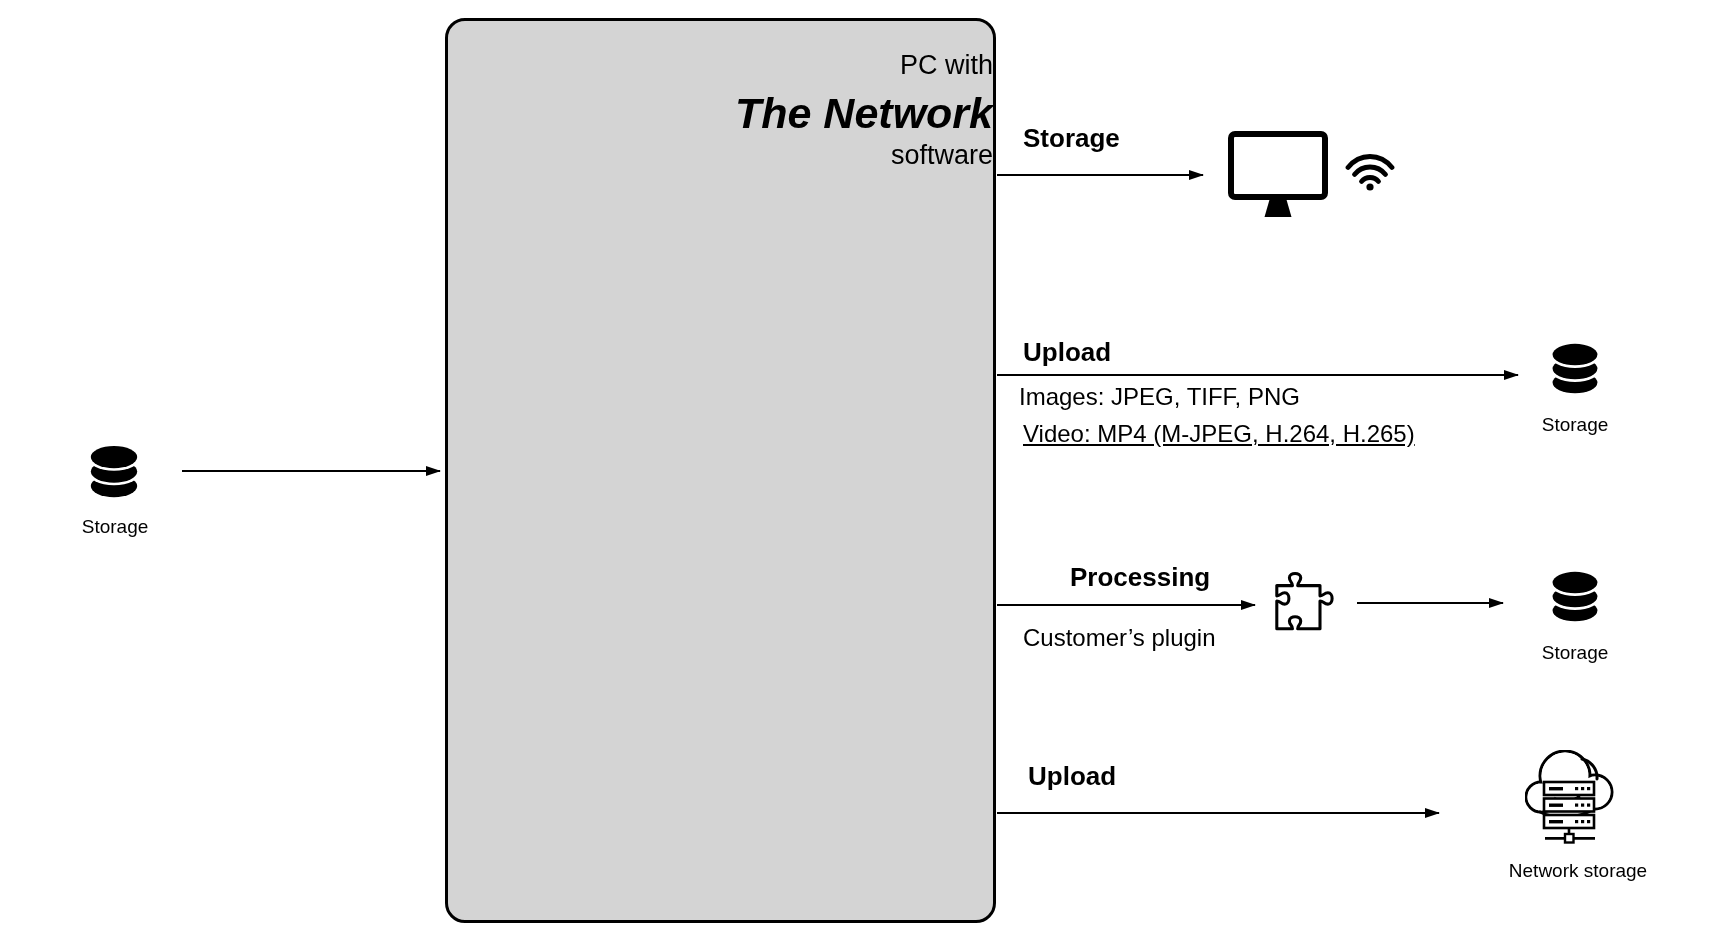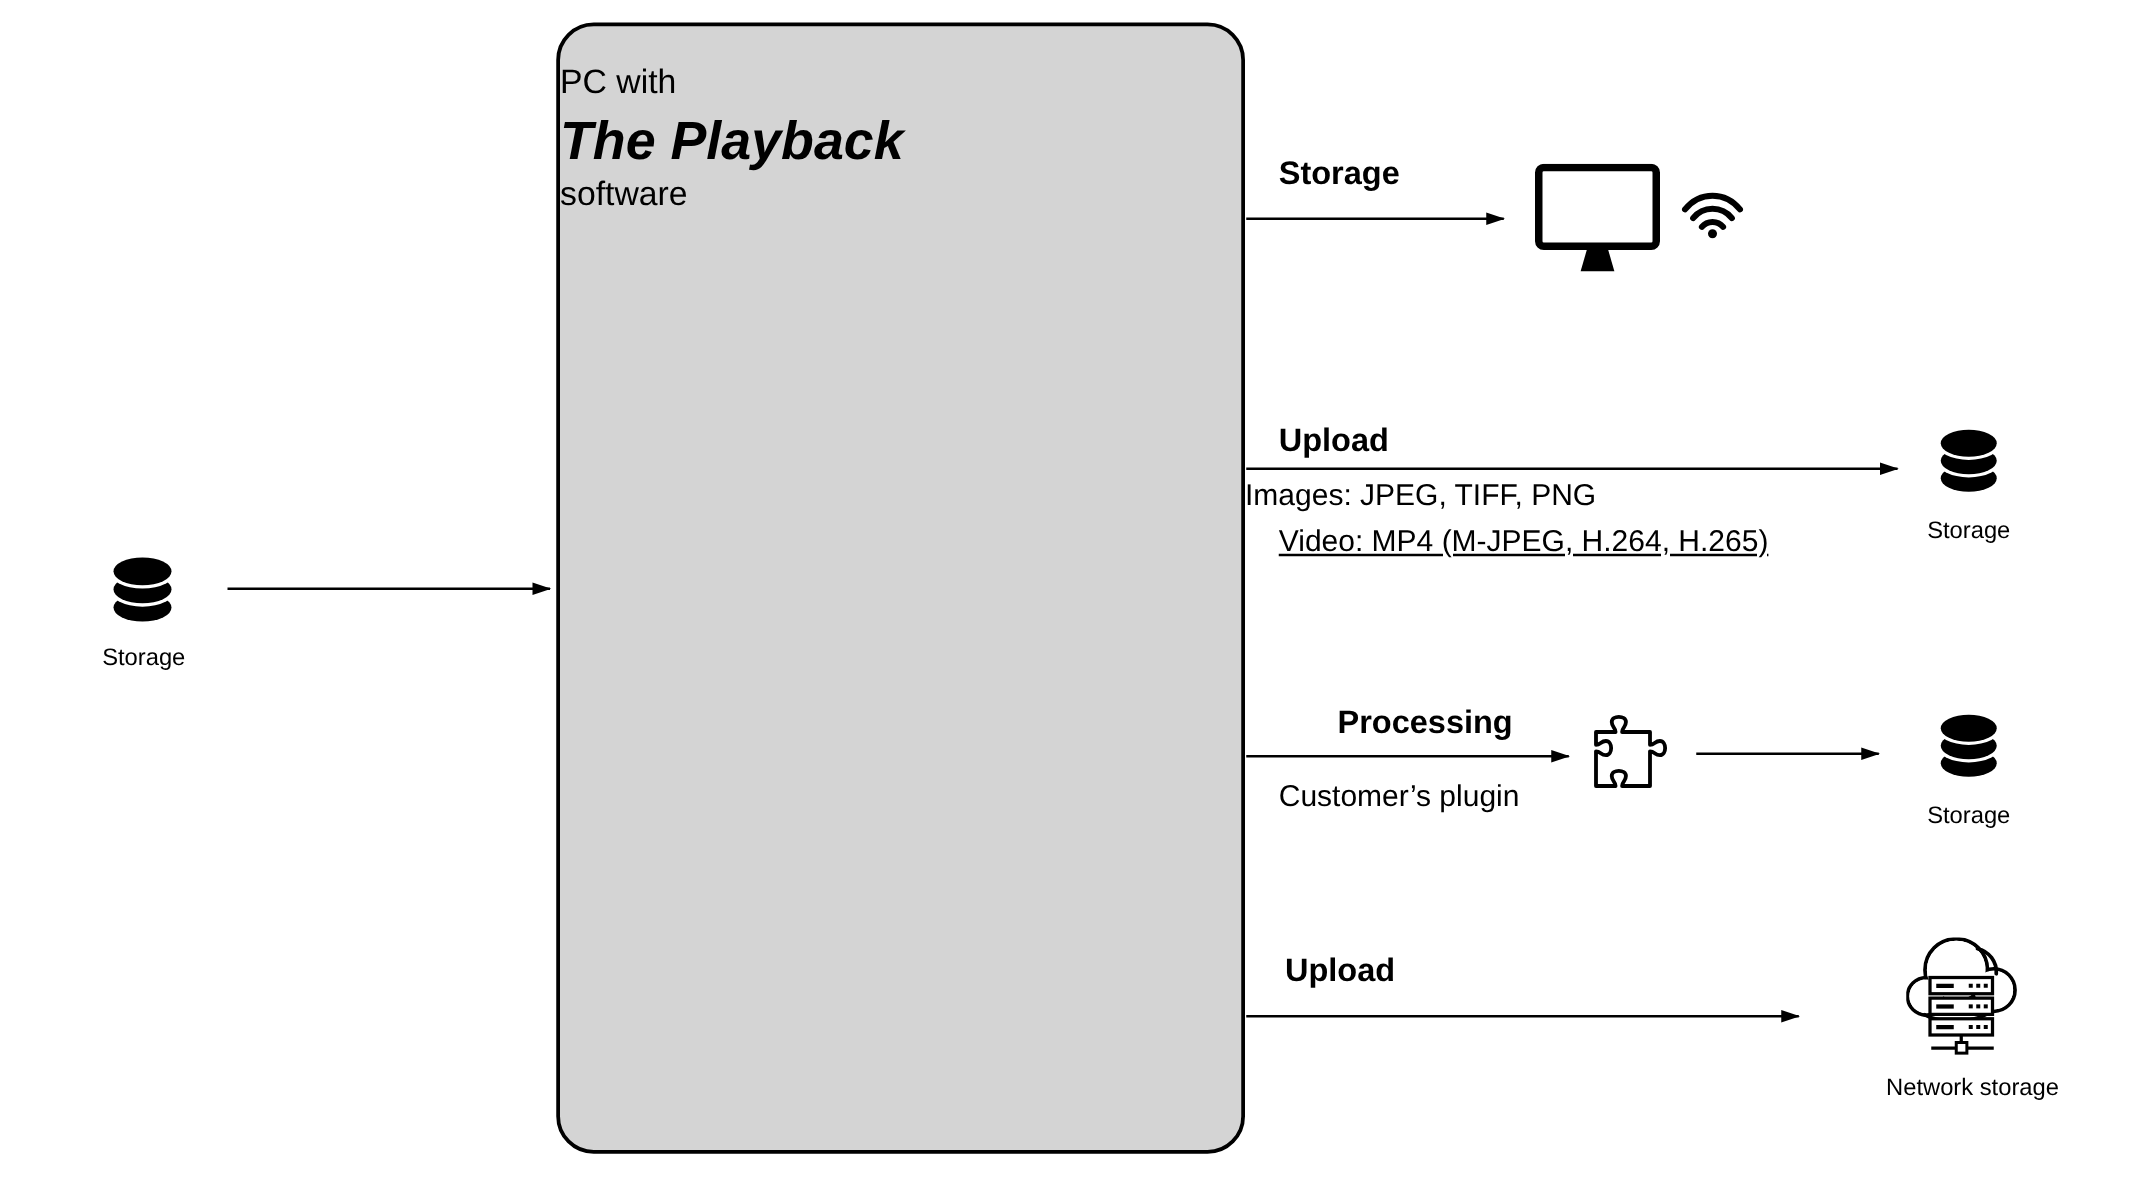--- a/index.html
+++ b/index.html
@@ -4,22 +4,22 @@
 <style>
   html,body { margin:0; padding:0; background:#fff; }
   .stage {
     position:relative; width:1720px; height:950px; background:#ffffff;
     font-family:"Liberation Sans", sans-serif; color:#000; overflow:hidden;
   }
   .abs { position:absolute; }
 
   .main-box {
     left:445px; top:18px; width:551px; height:905px;
-    background:#d4d4d4; border:3px solid #000; border-radius:30px;
-    box-sizing:border-box; text-align:left;
+    background:#d4d4d4; border:3px solid #000; border-radius:20px;
+    box-sizing:border-box; text-align:right;
   }
   .box-line1 { margin-top:30px; font-size:27px; line-height:1.1; }
   .box-line2 { margin-top:9px;  font-size:43px; line-height:1.1; font-weight:bold; font-style:italic; }
   .box-line3 { margin-top:4px; font-size:27px; line-height:1.1; }
 
   .arrow { position:absolute; height:0; border-top:2px solid #000; }
   .arrow::after {
     content:""; position:absolute; right:-1px; top:-6.5px; width:0; height:0;
     border-left:15px solid #000; border-top:5.5px solid transparent; border-bottom:5.5px solid transparent;
   }
@@ -92,42 +92,42 @@
       <path d="M20 88.4 H40 M48.5 88.4 H70" stroke="#000" stroke-width="2.6"></path>
       <rect x="40" y="84" width="8.5" height="8.5" fill="#fff" stroke="#000" stroke-width="2.4"></rect>
     </symbol>
   </defs>
 </svg>
 
 <div class="stage">
 
   <div class="abs main-box">
     <div class="box-line1">PC with</div>
-    <div class="box-line2">The Playback</div>
+    <div class="box-line2">The Network</div>
     <div class="box-line3">software</div>
   </div>
 
   <svg class="abs" style="left:85px; top:444px; width:58px; height:58px;">
       <use href="#sym-db"></use>
     </svg>
   <div class="caption" style="left:40px; top:516px; width:150px;">Storage</div>
   <div class="arrow" style="left:182px; top:470px; width:258px;"></div>
 
   <div class="label-bold" style="left:1023px; top:124px;">Storage</div>
   <div class="arrow" style="left:997px; top:174px; width:206px;"></div>
   <svg class="abs" style="left:1228px; top:131px; width:100px; height:88px;">
       <use href="#sym-monitor"></use>
     </svg>
   <svg class="abs" style="left:1345px; top:153px; width:50px; height:38px;">
       <use href="#sym-wifi"></use>
     </svg>
 
   <div class="label-bold" style="left:1023px; top:338px;">Upload</div>
   <div class="arrow" style="left:997px; top:374px; width:521px;"></div>
-  <div class="label-reg" style="left:996px; top:383px;">Images: JPEG, TIFF, PNG</div>
+  <div class="label-reg" style="left:1019px; top:383px;">Images: JPEG, TIFF, PNG</div>
   <div class="label-reg" style="left:1023px; top:420px;text-decoration:underline;">Video: MP4 (M-JPEG, H.264, H.265)</div>
   <svg class="abs" style="left:1547px; top:342px; width:56px; height:56px;">
       <use href="#sym-db"></use>
     </svg>
   <div class="caption" style="left:1495px; top:414px; width:160px;">Storage</div>
 
   <div class="label-bold" style="left:1070px; top:563px;">Processing</div>
   <div class="arrow" style="left:997px; top:604px; width:258px;"></div>
   <div class="label-reg" style="left:1023px; top:624px;">Customer’s plugin</div>
   <svg class="abs" style="left:1266px; top:564px; width:72px; height:72px;">

